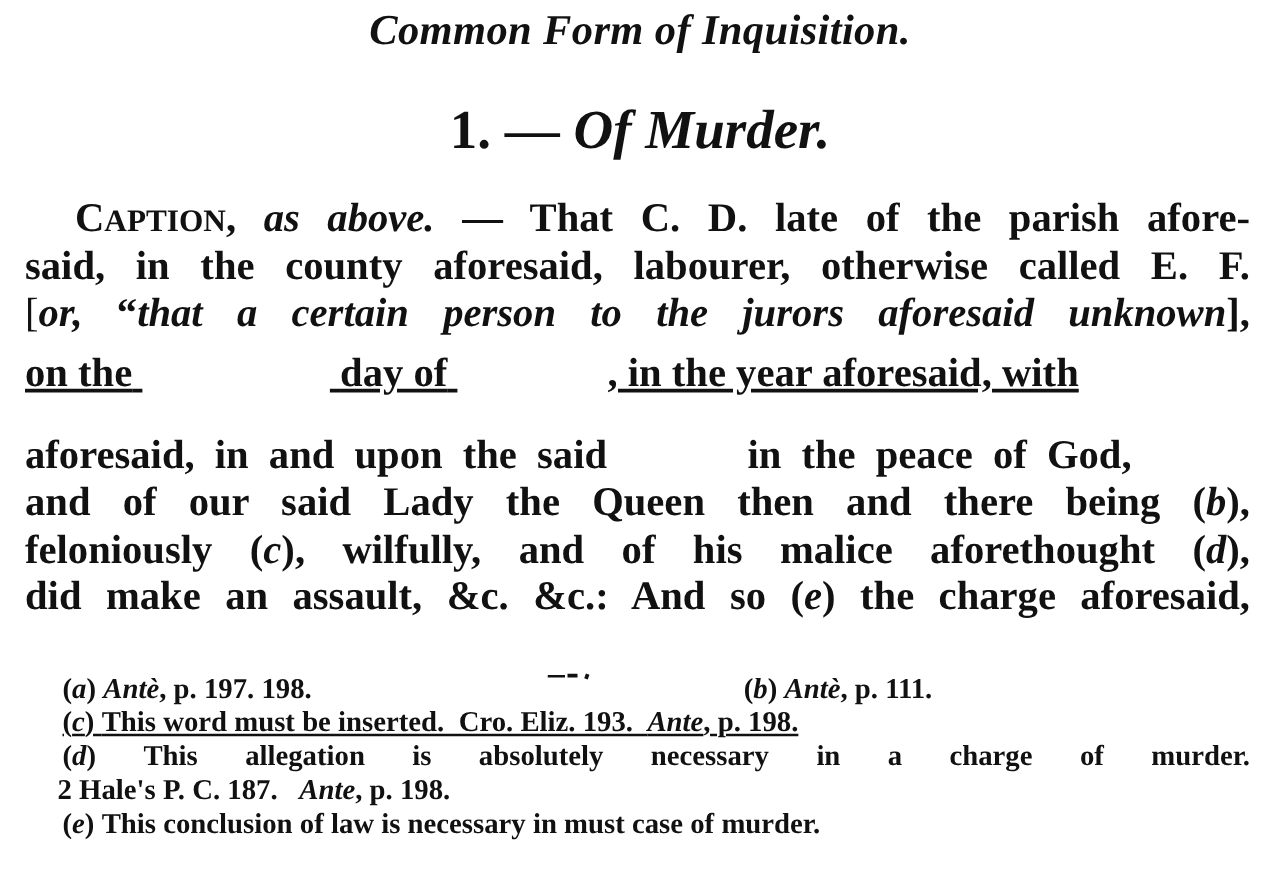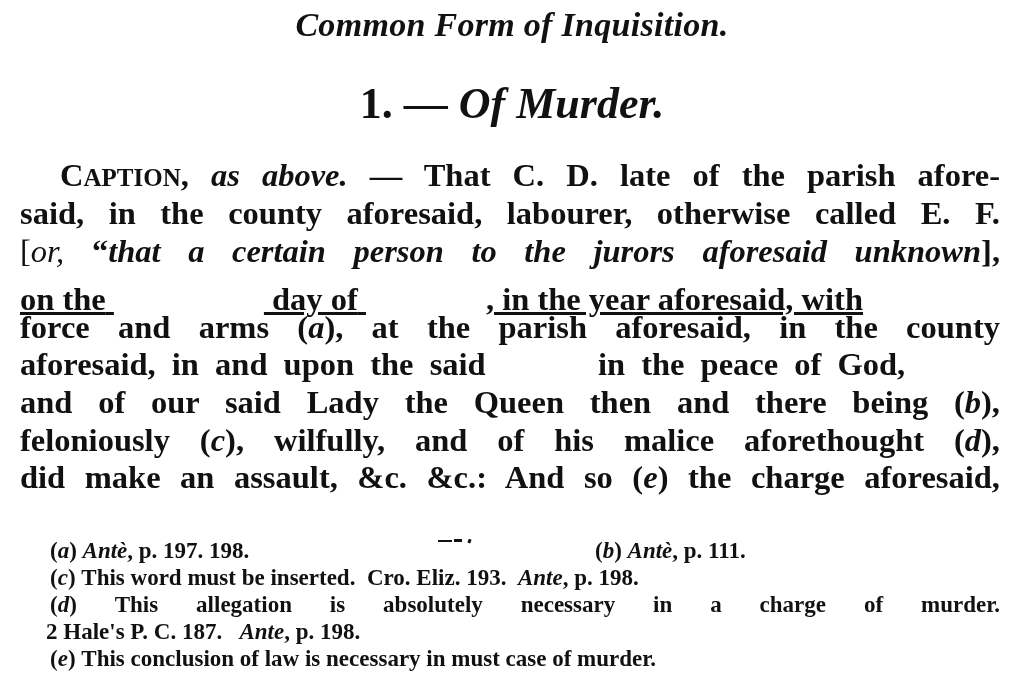--- a/index.html
+++ b/index.html
@@ -51,21 +51,21 @@
     font-size: 32.5px;
     line-height: 36px;
     white-space: nowrap;
     text-align: justify;
     text-align-last: justify;
   }
   .indent { padding-left: 40px; width: 940px; }
   .sc-big { font-size: 32.5px; }
   .sc-small { font-size: 25px; }
   .it { font-style: italic; }
-  .it-normal { font-style: italic; font-weight: normal; margin-top: 48px; }
+  .it-normal { font-style: italic; font-weight: bold; margin-top: 48px; }
   .gap { display: inline-block; }
   .fn-line {
     position: absolute;
     font-family: "Liberation Serif", serif;
     font-weight: bold;
     font-size: 23px;
     line-height: 24px;
     white-space: nowrap;
   }
   .fn-just {
@@ -103,23 +103,20 @@
     <span>“</span><span class="it">that a certain person to the jurors aforesaid unknown</span><span>],</span>
   </div>
 
   <div class="body-line" style="top:281px; text-align:left; text-align-last:left;text-decoration:underline;">
     <span>on the</span>
     <span class="gap" style="width:150px;"></span>
     <span>day of</span>
     <span class="gap" style="width:120px;"></span><span>, in the year aforesaid, with</span>
   </div>
 
-  <div class="body-line" style="top:309px;">
-    <span>force and arms (</span><span class="it">a</span><span>), at the parish aforesaid, in the county</span>
-  </div>
 
   <div class="body-line" style="top:346px; text-align:left; text-align-last:left;">
     <span style="word-spacing:8px;">aforesaid, in and upon the said</span>
     <span class="gap" style="width:96px;"></span>
     <span style="word-spacing:8px;">in the peace of God,</span>
   </div>
 
   <div class="body-line" style="top:384px;">
     <span>and of our said Lady the Queen then and there being (</span><span class="it">b</span><span>),</span>
   </div>
@@ -137,21 +134,21 @@
     <rect x="16" y="1" width="8" height="3" fill="#111"></rect>
     <rect x="30" y="1" width="3" height="4" fill="#111" transform="rotate(20 31 3)"></rect>
   </svg>
 
   <div class="fn-line" style="left:50px; top:539px;">
     (<span class="it">a</span>)&nbsp;<span class="it">Antè</span><span>, p. 197. 198.</span>
   </div>
   <div class="fn-line" style="left:595px; top:539px;">
     (<span class="it">b</span>)&nbsp;<span class="it">Antè</span><span>, p. 111.</span>
   </div>
-  <div class="fn-line" style="left:50px; top:566px;">
+  <div class="fn-line" style="left:50px; top:566px;text-decoration:underline;">
     (<span class="it">c</span>)&nbsp;<span style="white-space:pre;">This word must be inserted.  Cro. Eliz. 193.</span>&nbsp;&nbsp;<span class="it">Ante</span><span>, p. 198.</span>
   </div>
   <div class="fn-line fn-just" style="left:50px; top:593px; width:950px;">
     (<span class="it">d</span>)&nbsp;<span>This allegation is absolutely necessary in a charge of murder.</span>
   </div>
   <div class="fn-line" style="left:22px; top:620px;margin-left:24px;">
     <span>2 Hale's P. C. 187.</span>&nbsp;&nbsp;&nbsp;<span class="it">Ante</span><span>, p. 198.</span>
   </div>
   <div class="fn-line" style="left:50px; top:647px;">
     (<span class="it">e</span>)&nbsp;<span>This conclusion of law is necessary in must case of murder.</span>

